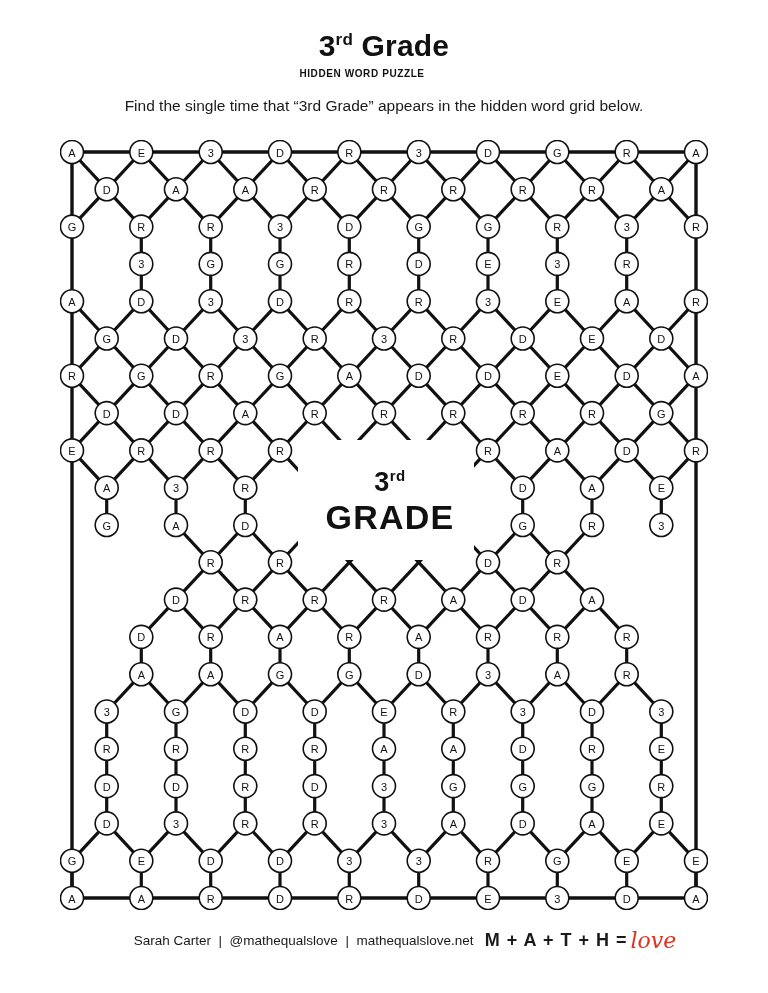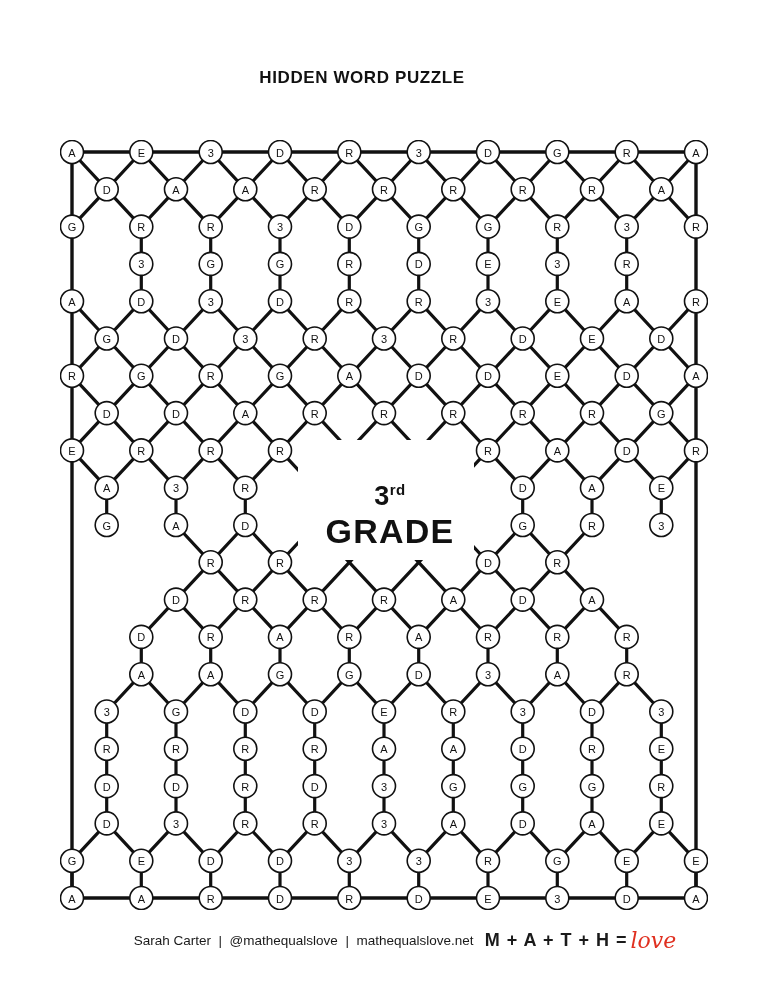--- a/index.html
+++ b/index.html
@@ -38,21 +38,21 @@
     font-size: 17px;
     vertical-align: super;
     font-weight: bold;
   }
   .subtitle {
     position: absolute;
     top: 68px;
     left: 0;
     width: 724px;
     text-align: center;
-    font-size: 17px;
+    font-size: 10px;
     font-weight: bold;
     letter-spacing: 0.6px;
   }
   .instructions {
     position: absolute;
     top: 96px;
     left: 84px;
     width: 600px;
     text-align: center;
     font-size: 15.5px;
@@ -96,21 +96,20 @@
   }
 
   
   .center-word {
     position: absolute;
     left: 300px;
     top: 468px;
     width: 180px;
     text-align: center;
     pointer-events: none;
-    margin-top: 14px;
   }
   .center-word .l1 {
     font-size: 27px;
     font-weight: bold;
     line-height: 1;
     letter-spacing: 0.5px;
   }
   .center-word .l1 sup {
     font-size: 15px;
     vertical-align: super;
@@ -150,21 +149,25 @@
     font-style: italic;
     font-size: 22px;
     margin-left: 3px;
   }
 </style>
 </head>
 <body>
 
 <div class="page">
 
+  <div class="title">
+    <span>3</span><sup>rd</sup><span> Grade</span>
+  </div>
   <div class="subtitle">HIDDEN WORD PUZZLE</div>
+  <div class="instructions">Find the single time that “3rd Grade” appears in the hidden word grid below.</div>
 
   <div id="puzzle">
       <svg width="648" height="770" viewBox="0 0 648 770">
         <g>
           <line x1="12.0" y1="12.0" x2="46.7" y2="49.3" class="link"></line>
           <line x1="81.3" y1="12.0" x2="46.7" y2="49.3" class="link"></line>
           <line x1="81.3" y1="12.0" x2="116.0" y2="49.3" class="link"></line>
           <line x1="150.7" y1="12.0" x2="116.0" y2="49.3" class="link"></line>
           <line x1="150.7" y1="12.0" x2="185.3" y2="49.3" class="link"></line>
           <line x1="220.0" y1="12.0" x2="185.3" y2="49.3" class="link"></line>

